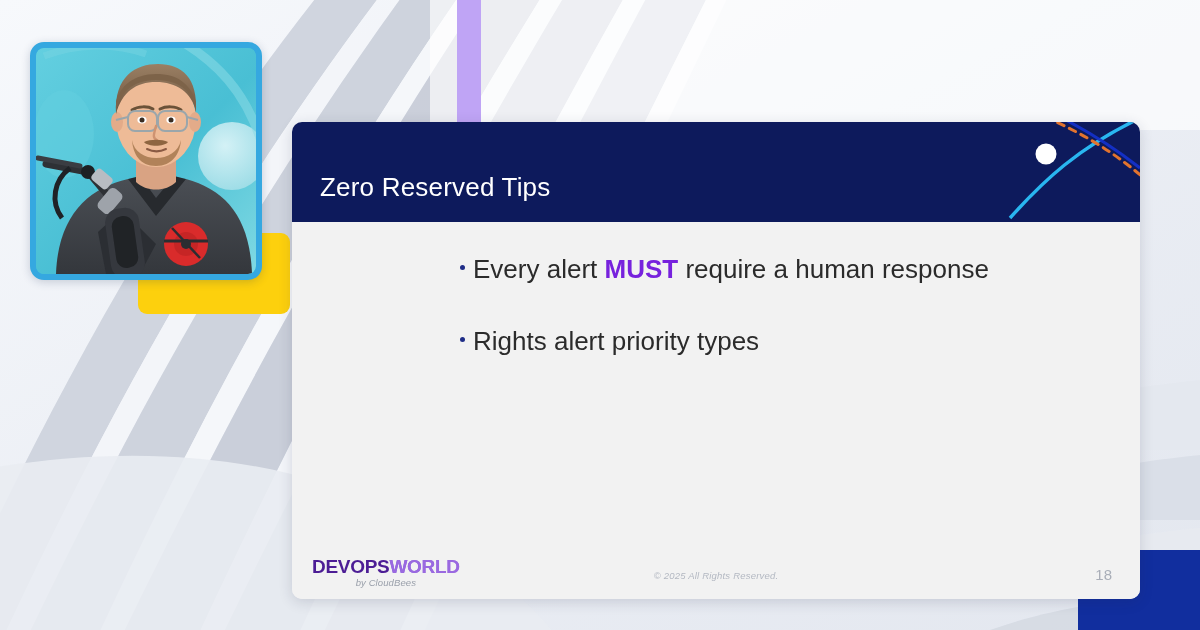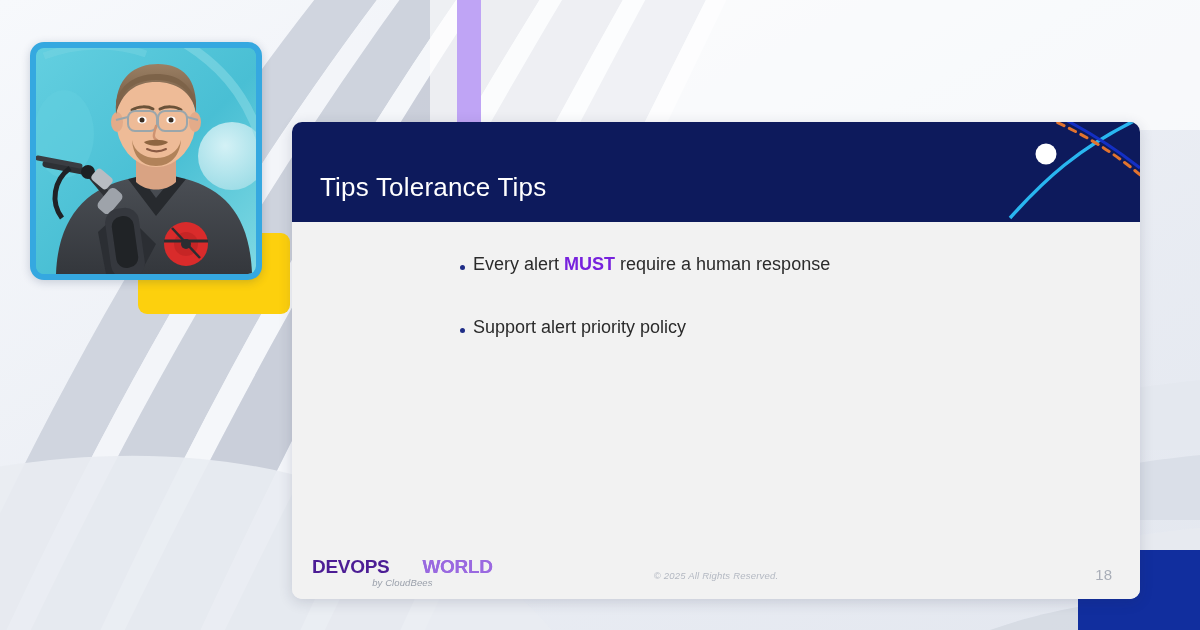--- a/index.html
+++ b/index.html
@@ -111,21 +111,21 @@
     top: 32px;
     width: 660px;
     margin: 0;
     padding: 0;
     list-style: none;
   }
   #bullet-list li {
     position: relative;
     padding-left: 13px;
     margin-bottom: 41px;
-    font-size: 18px;
+    font-size: 26px;
     color: #2b2b2b;
     line-height: 1.2;
     white-space: nowrap;
   }
   #bullet-list li:last-child { margin-bottom: 0; }
   #bullet-list li::before {
     content: "";
     position: absolute;
     left: 0;
     top: 11px;
@@ -157,21 +157,20 @@
     font-size: 19px;
     font-weight: bold;
     letter-spacing: -0.3px;
   }
   .logo-devops { color: #4c1d95; }
   .logo-world {
     background: linear-gradient(90deg, #6d4fd6 0%, #b37ee8 100%);
     -webkit-background-clip: text;
     background-clip: text;
     color: #9a69e0;
-    padding-left: 33px;
   }
   #logo-sub {
     margin-top: 2px;
     text-align: center;
     font-size: 9.5px;
     font-style: italic;
     color: #9aa0ab;
     letter-spacing: 0.1px;
   }
   #copyright {
@@ -261,37 +260,37 @@
 
   <div id="purple-bar"></div>
 
   <div id="yellow-block"></div>
 
   <div id="blue-block"></div>
 
   <div id="slide-card">
 
     <div id="slide-header">
-      <div id="slide-title">Tips Tolerance Tips</div>
+      <div id="slide-title">Zero Reserved Tips</div>
 
       <div class="header-deco">
         <svg width="140" height="100" viewBox="0 0 140 100" xmlns="http://www.w3.org/2000/svg">
           <path d="M 10 96 C 44 58 78 26 140 -4" stroke="#29b6f0" stroke-width="3.4" fill="none"></path>
           <path d="M 58 -6 C 86 8 112 24 140 46" stroke="#1430c8" stroke-width="3" fill="none" opacity="0.95"></path>
           <path d="M 34 -10 C 72 6 110 26 146 58" stroke="#e2732e" stroke-width="3" fill="none" stroke-dasharray="7 6" stroke-linecap="round"></path>
           <circle cx="46" cy="32" r="10.5" fill="#ffffff"></circle>
         </svg>
       </div>
     </div>
 
     <div id="slide-body">
 
       <ul id="bullet-list">
         <li><span>Every alert </span><span class="must">MUST</span><span> require a human response</span></li>
-        <li><span>Support alert priority policy</span></li>
+        <li><span>Rights alert priority types</span></li>
       </ul>
 
       <div id="slide-footer">
         <div id="logo">
           <div id="logo-wordmark"><span class="logo-devops">DEVOPS</span><span class="logo-world">WORLD</span></div>
           <div id="logo-sub">by CloudBees</div>
         </div>
         <div id="copyright">© 2025 All Rights Reserved.</div>
         <div id="page-number">18</div>
       </div>

